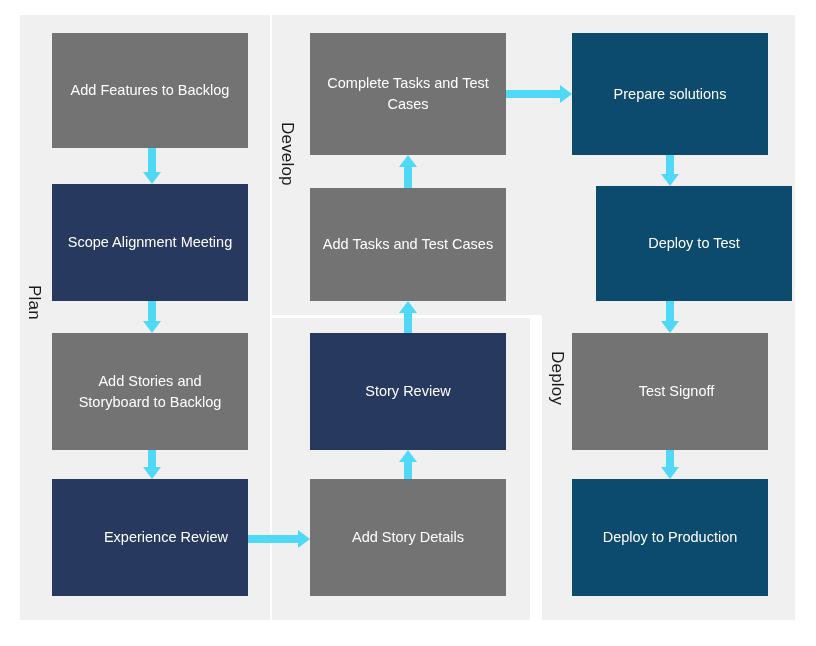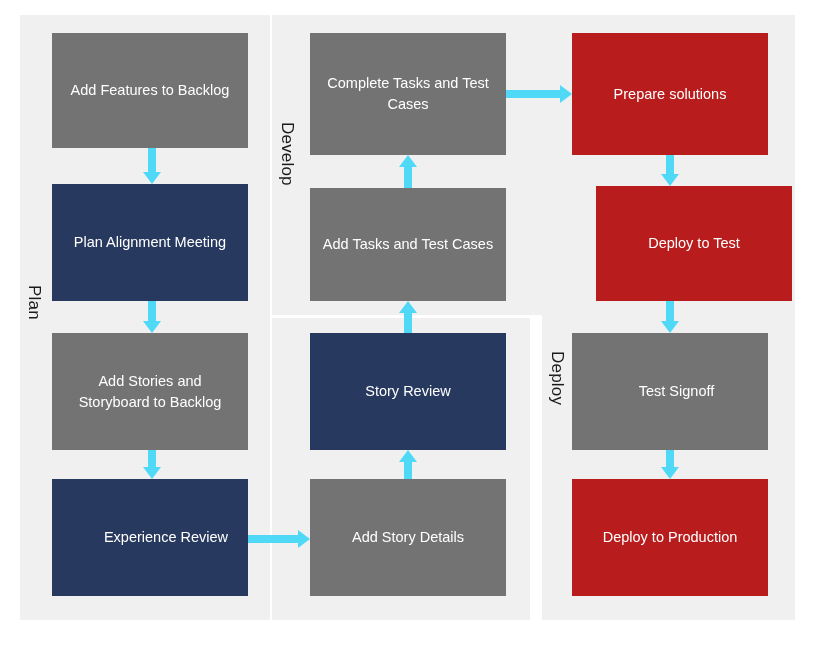--- a/index.html
+++ b/index.html
@@ -39,21 +39,21 @@
     align-items: center;
     justify-content: center;
     text-align: center;
     color: #ffffff;
     font-size: 14.5px;
     line-height: 1.42;
     padding: 4px 12px;
   }
   .node.gray  { background: #737373; }
   .node.navy  { background: #27395e; }
-  .node.blue  { background: #b91c1c; }
+  .node.blue  { background: #0c4a6e; }
 
   
   #n-add-features    { left: 52px; top: 33px;  width: 196px; height: 115px; }
   #n-scope-align     { left: 52px; top: 184px; width: 196px; height: 117px; }
   #n-add-stories     { left: 52px; top: 333px; width: 196px; height: 117px; }
   #n-experience-rev  { left: 52px; top: 479px; width: 196px; height: 117px; padding-left: 44px; }
 
   
   #n-complete-tasks  { left: 310px; top: 33px;  width: 196px; height: 122px; }
   #n-add-tasks       { left: 310px; top: 188px; width: 196px; height: 113px; }
@@ -137,21 +137,21 @@
   <div class="lane" id="lane-plan"></div>
   <div class="lane" id="lane-develop"></div>
   <div class="lane" id="lane-develop-lower"></div>
   <div class="lane" id="lane-deploy"></div>
 
   <div class="lane-label" id="label-plan">Plan</div>
   <div class="lane-label" id="label-develop">Develop</div>
   <div class="lane-label" id="label-deploy">Deploy</div>
 
   <div class="node gray" id="n-add-features">Add Features to Backlog</div>
-  <div class="node navy" id="n-scope-align">Plan Alignment Meeting</div>
+  <div class="node navy" id="n-scope-align">Scope Alignment Meeting</div>
   <div class="node gray" id="n-add-stories">Add Stories and Storyboard to Backlog</div>
   <div class="node navy" id="n-experience-rev">Experience Review</div>
 
   <div class="node gray" id="n-complete-tasks">Complete Tasks and Test Cases</div>
   <div class="node gray" id="n-add-tasks">Add Tasks and Test Cases</div>
   <div class="node navy" id="n-story-review">Story Review</div>
   <div class="node gray" id="n-add-story-det">Add Story Details</div>
 
   <div class="node blue" id="n-prepare-sol">Prepare solutions</div>
   <div class="node blue" id="n-deploy-test">Deploy to Test</div>

